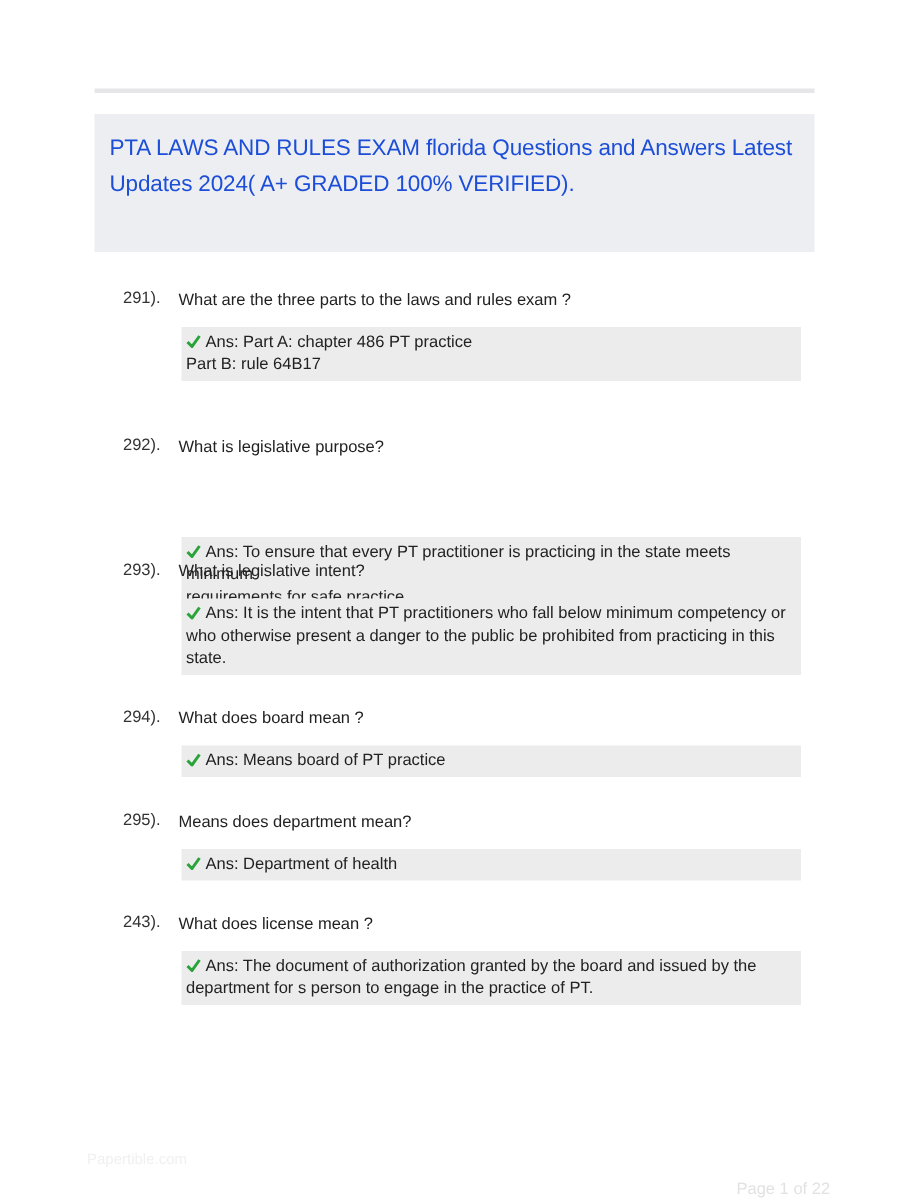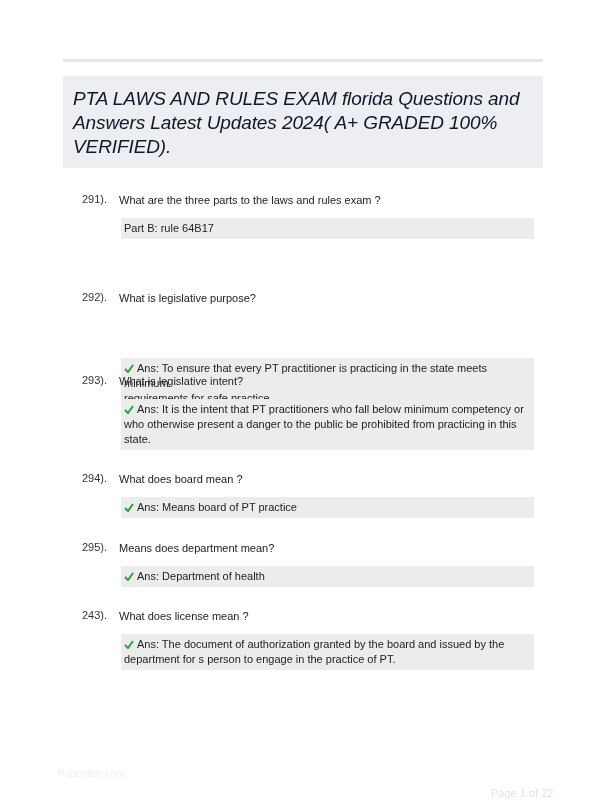--- a/index.html
+++ b/index.html
@@ -10,23 +10,22 @@
     }
     .top-rule {
       position: absolute; left: 63px; top: 59px; width: 480px; height: 3px;
       background: #e6e6e8;
     }
     .title-box {
       position: absolute; left: 63px; top: 76px; width: 480px; height: 92px;
       background: #eceef2; box-sizing: border-box; padding: 11px 10px 0 10px;
     }
     .title-box h1 {
-      margin: 0; font-weight: normal; font-size: 19px; line-height: 24px; color: #0f172a;
+      margin: 0; font-weight: normal; font-size: 15px; line-height: 24px; color: #1d4ed8;
       letter-spacing: -0.1px;
-      font-style: italic;
     }
     .qa { position: absolute; left: 0; width: 606px; }
     .qnum { position: absolute; left: 82px; top: 0; font-size: 11px; color: #333; }
     .qtext { position: absolute; left: 119px; top: 1px; font-size: 11px; color: #222; }
     .ans {
       position: absolute; left: 121px; width: 413px; background: #ececec;
       box-sizing: border-box; padding: 3px 4px 3px 3px; font-size: 11px; line-height: 15px; color: #222;
     }
     .check {
       display: inline-block; width: 10px; height: 9px; margin-right: 3px; vertical-align: -1px;
@@ -40,20 +39,23 @@
 <div class="top-rule"></div>
 
 <div class="title-box">
   <h1>PTA LAWS AND RULES EXAM florida Questions and Answers Latest Updates 2024( A+ GRADED 100% VERIFIED).</h1>
 </div>
 
 <div class="qa" style="top:193px;">
   <span class="qnum">291).</span>
   <span class="qtext">What are the three parts to the laws and rules exam ?</span>
   <div class="ans" style="top:25px;">
+    <div><svg class="check" viewBox="0 0 10 9">
+          <path d="M1 5 L4 8 L9 1" stroke="#2aa33a" stroke-width="2" fill="none"></path>
+        </svg><span>Ans: Part A: chapter 486 PT practice</span></div>
     <div>Part B: rule 64B17</div>
   </div>
 </div>
 
 <div class="qa" style="top:291px;">
   <span class="qnum">292).</span>
   <span class="qtext">What is legislative purpose?</span>
   <div class="ans" style="top:25px;margin-top:42px;">
     <div><svg class="check" viewBox="0 0 10 9">
           <path d="M1 5 L4 8 L9 1" stroke="#2aa33a" stroke-width="2" fill="none"></path>

